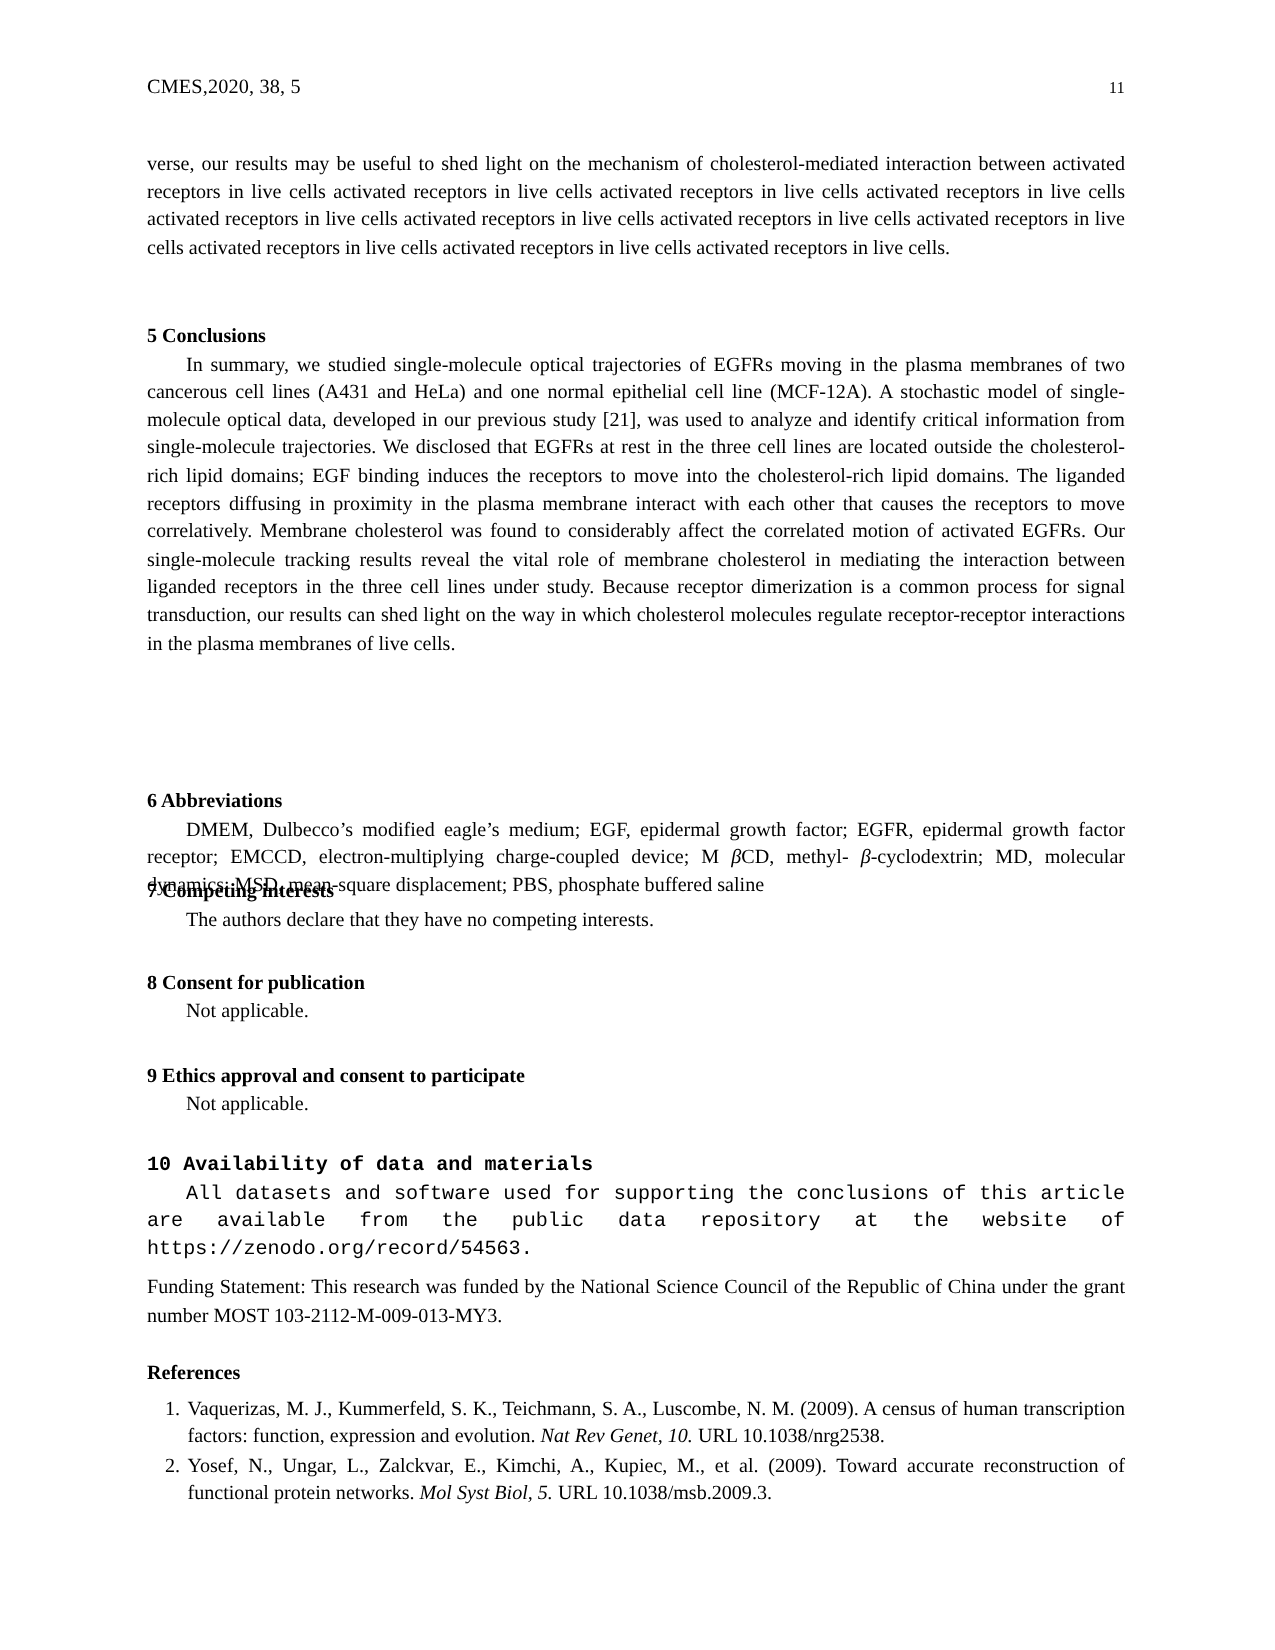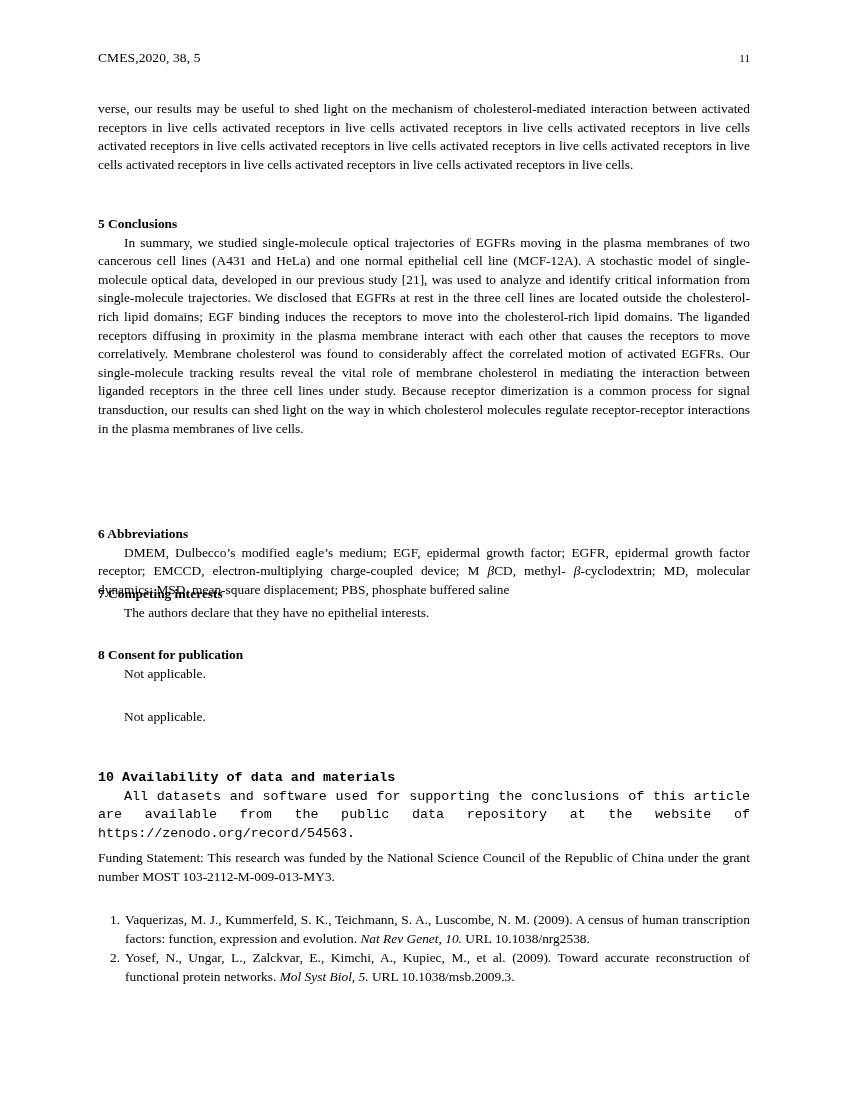--- a/index.html
+++ b/index.html
@@ -102,42 +102,44 @@
     <p class="para indent gap-after-head">In summary, we studied single-molecule optical trajectories of EGFRs moving in the plasma membranes of two cancerous cell lines (A431 and HeLa) and one normal epithelial cell line (MCF-12A). A stochastic model of single-molecule optical data, developed in our previous study [21], was used to analyze and identify critical information from single-molecule trajectories. We disclosed that EGFRs at rest in the three cell lines are located outside the cholesterol-rich lipid domains; EGF binding induces the receptors to move into the cholesterol-rich lipid domains. The liganded receptors diffusing in proximity in the plasma membrane interact with each other that causes the receptors to move correlatively. Membrane cholesterol was found to considerably affect the correlated motion of activated EGFRs. Our single-molecule tracking results reveal the vital role of membrane cholesterol in mediating the interaction between liganded receptors in the three cell lines under study. Because receptor dimerization is a common process for signal transduction, our results can shed light on the way in which cholesterol molecules regulate receptor-receptor interactions in the plasma membranes of live cells.</p>
   </div>
 
   <div class="body-block" style="top:485px;margin-top:40px;">
     <h2 class="section">6 Abbreviations</h2>
     <p class="para indent gap-after-head"><span>DMEM, Dulbecco’s modified eagle’s medium; EGF, epidermal growth factor; EGFR, epidermal growth factor receptor; EMCCD, electron-multiplying charge-coupled device; M </span><span class="beta">β</span><span>CD, methyl- </span><span class="beta">β</span><span>-cyclodextrin; MD, molecular dynamics; MSD, mean-square displacement; PBS, phosphate buffered saline</span></p>
   </div>
 
   <div class="body-block" style="top:585px;">
     <h2 class="section">7 Competing interests</h2>
-    <p class="para indent gap-after-head">The authors declare that they have no epithelial interests.</p>
+    <p class="para indent gap-after-head">The authors declare that they have no competing interests.</p>
   </div>
 
   <div class="body-block" style="top:646px;">
     <h2 class="section">8 Consent for publication</h2>
     <p class="para indent gap-after-head">Not applicable.</p>
   </div>
 
   <div class="body-block" style="top:708px;">
+    <h2 class="section">9 Ethics approval and consent to participate</h2>
     <p class="para indent gap-after-head">Not applicable.</p>
   </div>
 
   <div class="body-block" style="top:769px;font-family:Liberation Mono, monospace;">
     <h2 class="section">10 Availability of data and materials</h2>
     <p class="para indent gap-after-head">All datasets and software used for supporting the conclusions of this article are available from the public data repository at the website of https://zenodo.org/record/54563.</p>
   </div>
 
   <div class="body-block" style="top:849px;">
     <p class="para"><b>Funding Statement:</b><span> This research was funded by the National Science Council of the Republic of China under the grant number MOST 103-2112-M-009-013-MY3.</span></p>
   </div>
 
   <div class="body-block" style="top:906px;">
+    <h2 class="section">References</h2>
     <ol class="refs" style="margin-top:5px;">
       <li>
         <span class="refnum">1.</span><span>Vaquerizas, M. J., Kummerfeld, S. K., Teichmann, S. A., Luscombe, N. M. (2009). A census of human transcription factors: function, expression and evolution. </span><i>Nat Rev Genet, 10.</i><span> URL 10.1038/nrg2538.</span>
       </li>
       <li>
         <span class="refnum">2.</span><span>Yosef, N., Ungar, L., Zalckvar, E., Kimchi, A., Kupiec, M., et al. (2009). Toward accurate reconstruction of functional protein networks. </span><i>Mol Syst Biol, 5.</i><span> URL 10.1038/msb.2009.3.</span>
       </li>
     </ol>
   </div>
 

